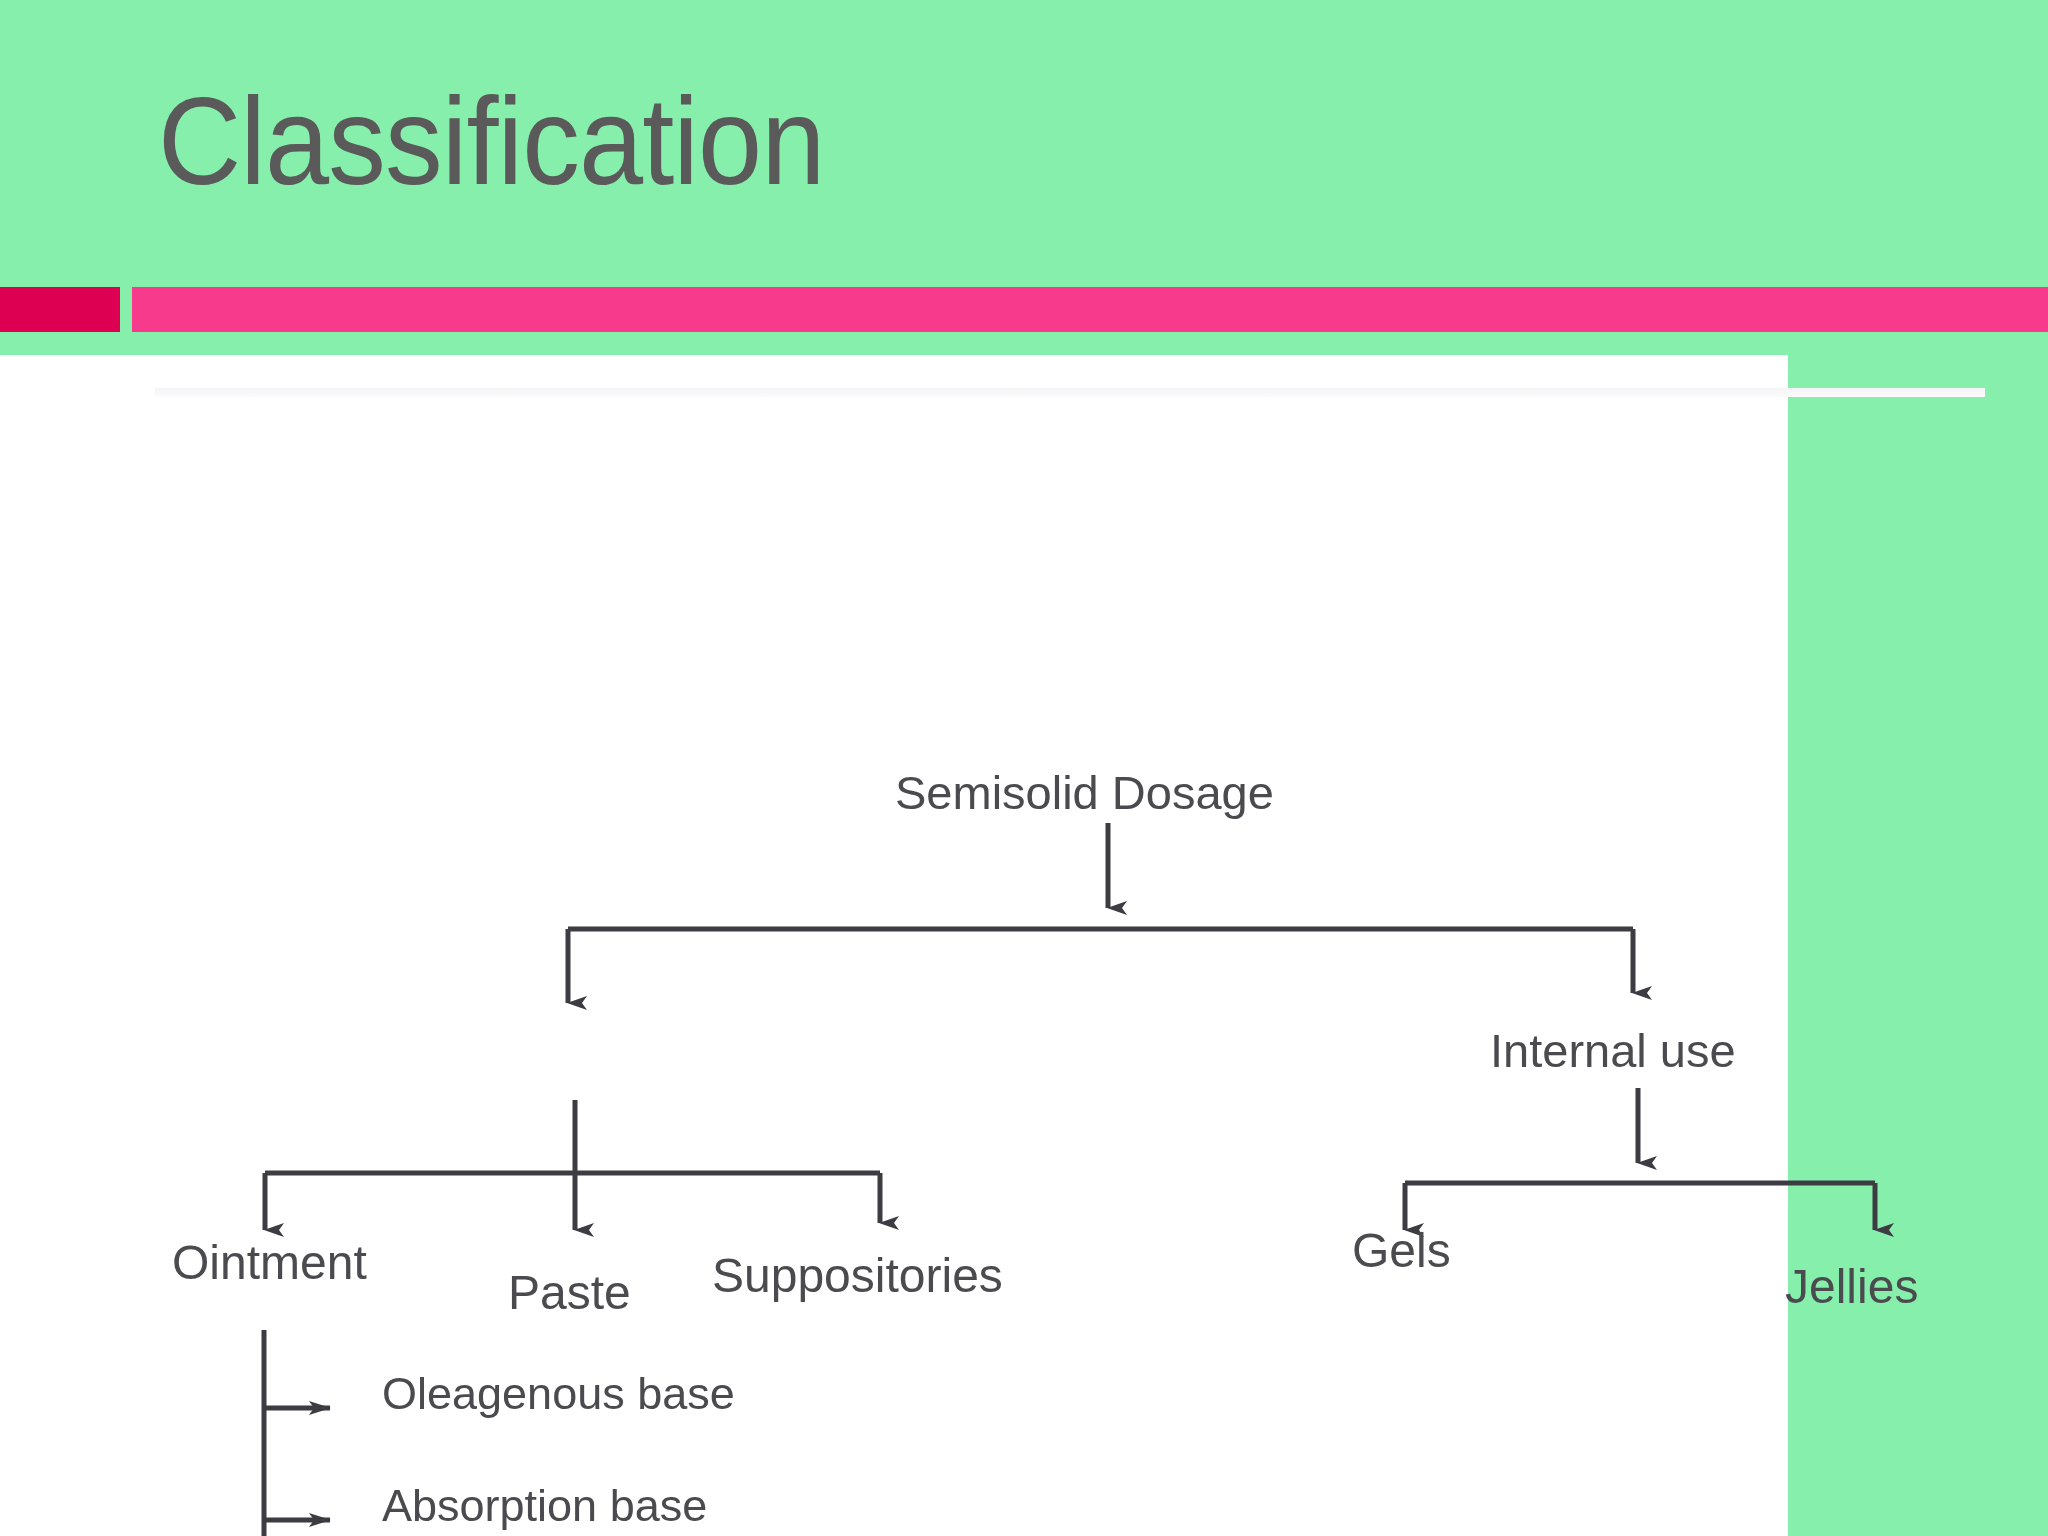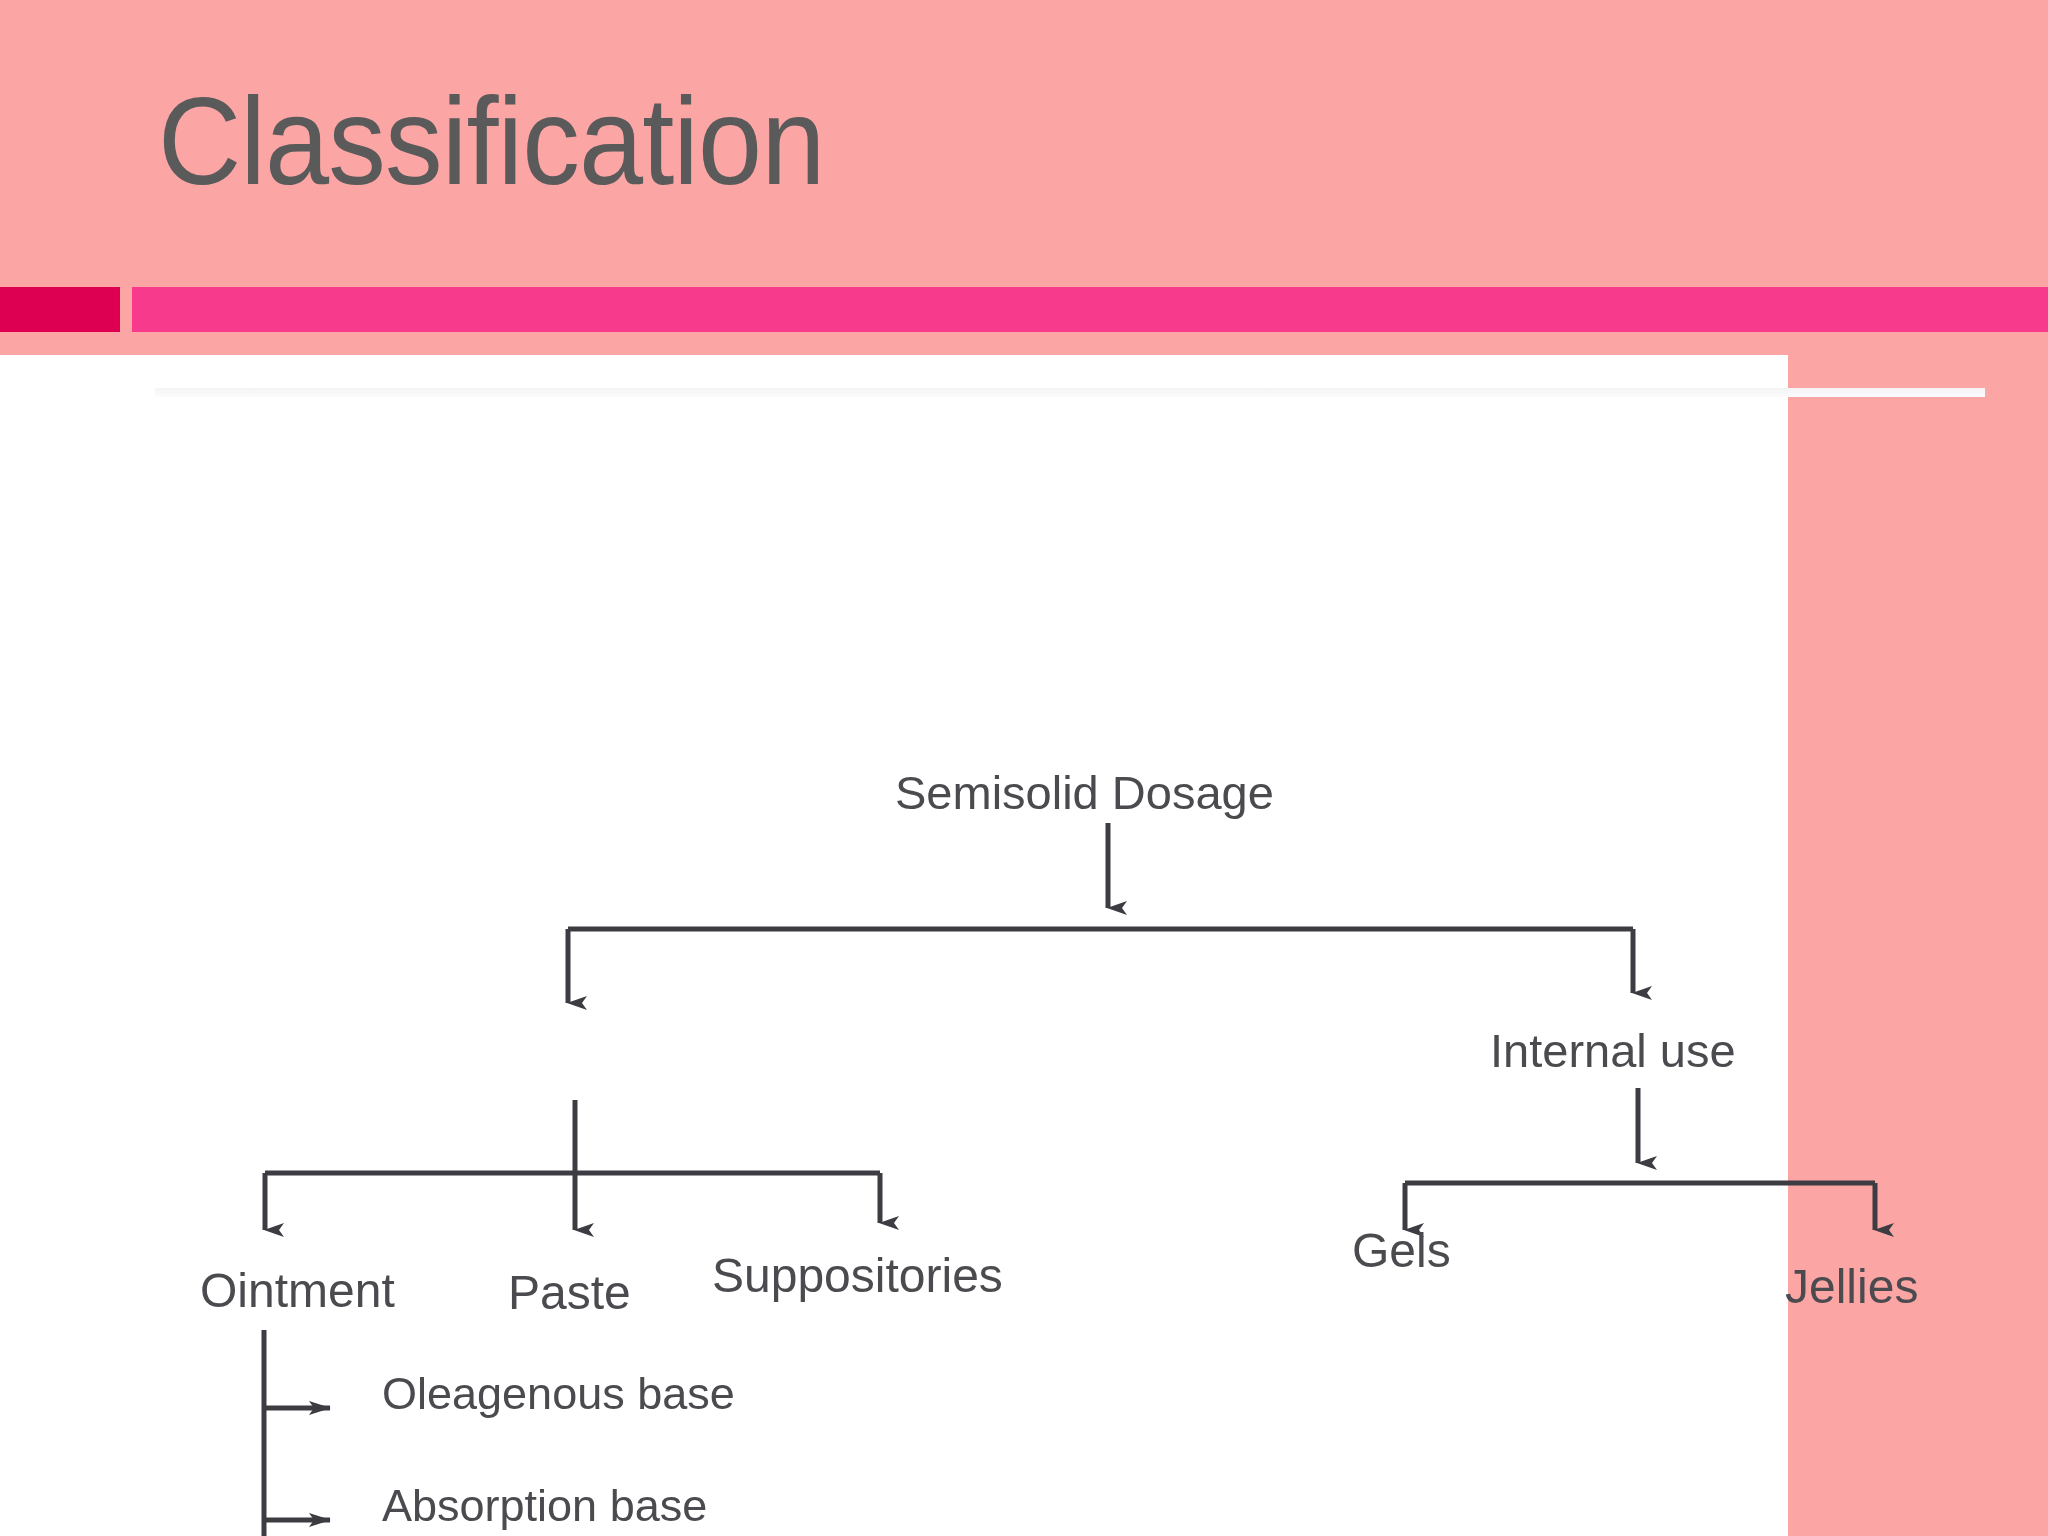--- a/index.html
+++ b/index.html
@@ -6,21 +6,21 @@
   html,body{margin:0;padding:0;}
   body{
     width:2048px;height:1536px;
     background:#ffffff;
     font-family:"Liberation Sans","DejaVu Sans",sans-serif;
     overflow:hidden;
     position:relative;
   }
   .slide{
     position:absolute;inset:0;
-    background:#fca5a5;
+    background:#86efac;
   }
 
   
   .slide-title{
     position:absolute;
     left:158px;top:78px;
     font-size:124px;
     line-height:1.02;
     color:#5a5a5a;
     font-weight:400;
@@ -73,21 +73,21 @@
     letter-spacing:0px;
   }
   .node.lvl1{font-size:47px;}
   .node.lvl2{font-size:47px;}
   .node.lvl3{font-size:48px;}
   .node.leaf{font-size:45px;}
 
   #n-root      {left:895px; top:410px;}
   #n-external  {left:425px; top:680px;}
   #n-internal  {left:1490px;top:668px;}
-  #n-ointment  {left:172px; top:908px;margin-left:28px;}
+  #n-ointment  {left:172px; top:880px;}
   #n-paste     {left:508px; top:910px;}
   #n-supposit  {left:712px; top:893px;}
   #n-gels      {left:1352px;top:868px;}
   #n-jellies   {left:1785px;top:904px;text-align:center;}
 
   #n-oleagenous{left:382px; top:1013px;}
   #n-absorption{left:382px; top:1125px;}
 </style>
 </head>
 <body>

